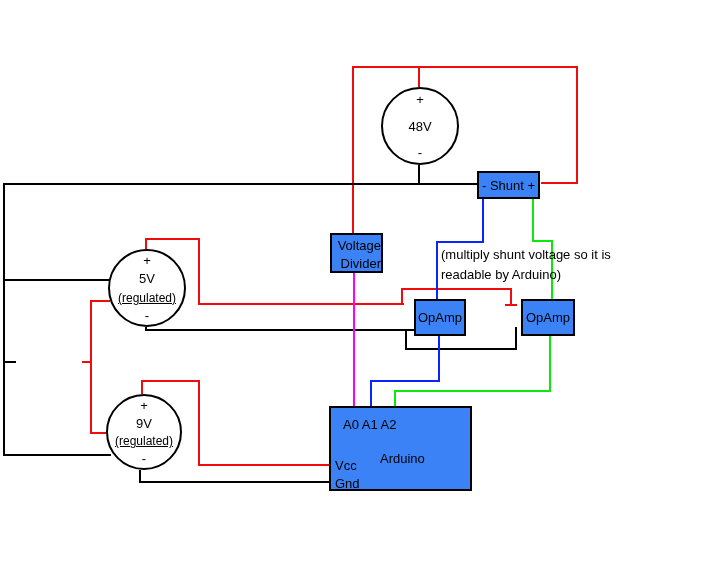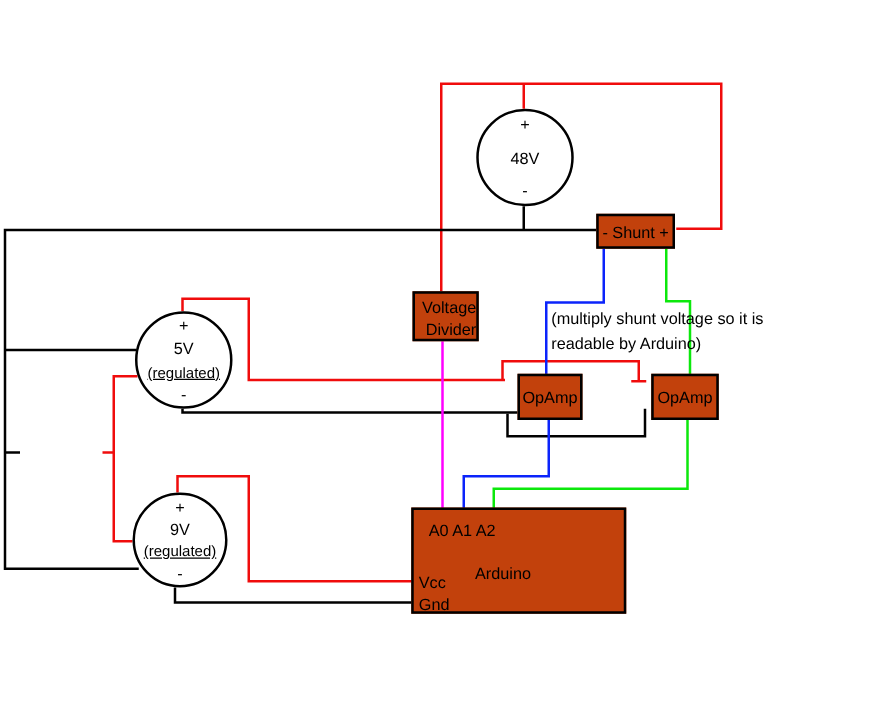--- a/index.html
+++ b/index.html
@@ -12,21 +12,21 @@
   .circle {
     position:absolute; box-sizing:border-box; border:2px solid #000; border-radius:50%;
     background:#fff; display:flex; flex-direction:column; align-items:center;
     justify-content:center; text-align:center;
   }
   .circle span { display:block; }
   .sign { font-size:13px; line-height:11px; }
   .val  { font-size:13px; line-height:15px; }
   .reg  { font-size:12px; line-height:13px;text-decoration:underline; }
   .box {
-    position:absolute; box-sizing:border-box; border:2px solid #000; background:#c2410c;
+    position:absolute; box-sizing:border-box; border:2px solid #000; background:#3b82f6;
     font-size:13px;
   }
   .box-center { display:flex; align-items:center; justify-content:center; text-align:center; }
   .arduino-child { position:absolute; white-space:nowrap; font-size:13px; }
 </style>
 </head>
 <body>
 
 <div id="canvas">
 
@@ -96,20 +96,20 @@
   </div>
 
   <div class="box box-center" style="left:414px; top:299px; width:52px; height:37px;">
     <span>OpAmp</span>
   </div>
 
   <div class="box box-center" style="left:521px; top:299px; width:54px; height:37px;">
     <span>OpAmp</span>
   </div>
 
-  <div class="box" style="left:329px; top:406px; width:172px; height:85px;">
+  <div class="box" style="left:329px; top:406px; width:143px; height:85px;">
     <span class="arduino-child" style="left:12px; top:9px;">A0 A1 A2</span>
     <span class="arduino-child" style="left:49px; top:43px;">Arduino</span>
     <span class="arduino-child" style="left:4px; top:50px;">Vcc</span>
     <span class="arduino-child" style="left:4px; top:68px;">Gnd</span>
   </div>
 
 </div>
 
 </body></html>

